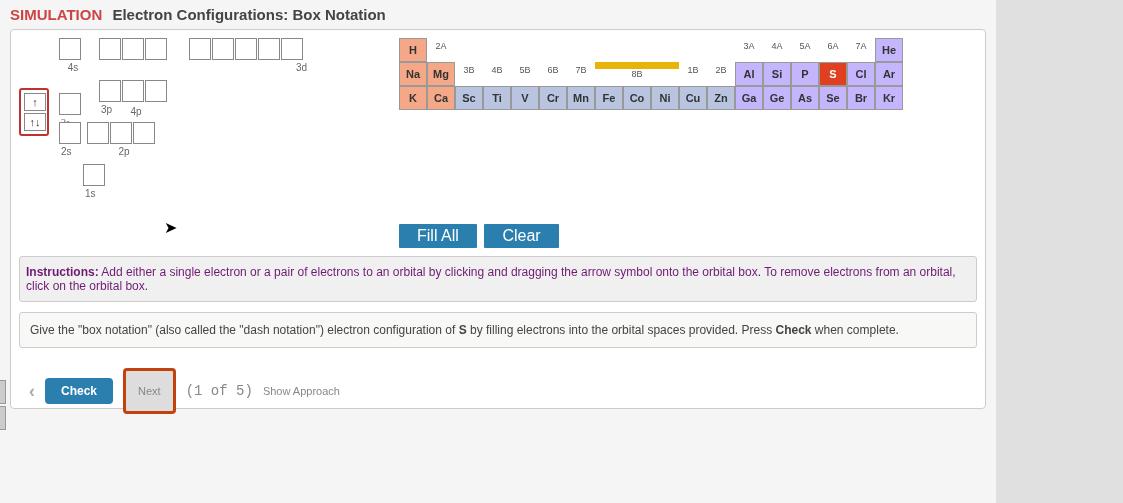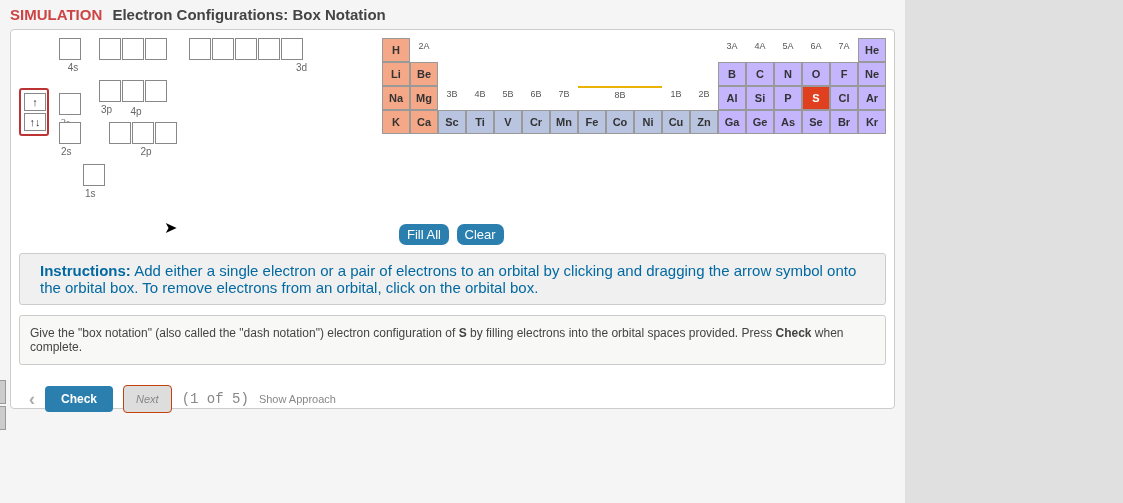--- a/index.html
+++ b/index.html
@@ -1,17 +1,17 @@
 <!DOCTYPE html>
 <html><head>
 <meta charset="utf-8">
 <style>
 * { box-sizing: border-box; margin: 0; padding: 0; }
 body { font-family: Arial, sans-serif; background: #e0e0e0; color: #333; font-size: 13px; }
-.container { width: 905px; height: 503px; background: #f5f5f5; position: relative; padding: 6px 10px; }
+.container { width: 996px; height: 503px; background: #f5f5f5; position: relative; padding: 6px 10px; }
 .header { font-size: 15px; font-weight: bold; color: #444; margin-bottom: 6px; }
 .header .sim { color: #c44; }
 .main-panel { background: #fff; border: 1px solid #ccc; border-radius: 4px; padding: 8px; position: relative; height: 380px; }
 .flex-area { display: flex; gap: 20px; }
 .orbital-area { width: 360px; height: 170px; position: relative; font-size: 11px; }
 .orb-row { display: flex; align-items: center; margin-bottom: 2px; }
 .orb-boxes { display: flex; gap: 1px; margin-right: 4px; }
 .orb-box { width: 22px; height: 22px; border: 1px solid #888; background: #fff; }
 .orb-sublabel { font-size: 10px; color: #666; margin-left: 2px; }
 .arrows { width: 30px; border: 2px solid #b33; border-radius: 3px; padding: 3px; position: absolute; left: 0; top: 50px; display: flex; flex-direction: column; gap: 2px; }
@@ -21,28 +21,28 @@
 .pt { font-size: 11px; }
 .pt-cell { width: 28px; height: 24px; border: 1px solid #999; display: inline-flex; align-items: center; justify-content: center; font-size: 11px; font-weight: bold; vertical-align: top; }
 .pt-row { display: flex; }
 .s-block { background: #f4a888; }
 .p-block { background: #c4b5fd; }
 .d-block { background: #b8c4e0; }
 .highlight { background: #e04020; color: #fff; }
 .gap { display: inline-block; }
 .grp-label { width: 28px; height: 16px; font-size: 9px; text-align: center; color: #555; display: inline-flex; align-items: center; justify-content: center; }
 .btn-row { margin-top: 6px; margin-left: 380px; }
-.btn { display: inline-block; background: #2a7faf; color: #fff; padding: 3px 8px; font-size: 13px; border-radius: 7px; border: none; cursor: pointer; margin-right: 4px; }
-.instructions { background: #f0f0f0; border: 1px solid #ccc; border-radius: 3px; padding: 8px 20px; margin-top: 8px; font-size: 15px; color: #0369a1; }
+.btn { display: inline-block; background: #2a7faf; color: #fff; padding: 3px 18px; font-size: 16px; border-radius: 1px; border: none; cursor: pointer; margin-right: 4px; }
+.instructions { background: #f0f0f0; border: 1px solid #ccc; border-radius: 3px; padding: 8px 6px; margin-top: 8px; font-size: 12px; color: #701a75; }
 .instructions b { font-weight: bold; }
 .question { background: #f8f8f6; border: 1px solid #ccc; border-radius: 3px; padding: 10px; margin-top: 10px; font-size: 12px; color: #444; }
 .bottom-bar { display: flex; align-items: center; gap: 10px; margin-top: 16px; padding: 4px 10px; }
 .chev { font-size: 18px; color: #aaa; font-weight: bold; cursor: pointer; }
 .check-btn { background: #2a7faf; color: #fff; padding: 6px 16px; font-size: 12px; font-weight: bold; border-radius: 4px; border: none; cursor: pointer; }
-.next-btn { background: #ddd; color: #888; padding: 7px 12px; font-size: 11px; border-radius: 4px; border: 1px solid #c2410c; font-style: italic; }
+.next-btn { background: #ddd; color: #888; padding: 14px 12px; font-size: 11px; border-radius: 4px; border: 3px solid #c2410c; }
 .progress { color: #888; font-size: 14px; font-family: Liberation Mono, monospace; }
 .show-app { color: #888; font-size: 11px; cursor: pointer; }
 .side-tabs { position: absolute; left: -8px; top: 380px; display: flex; flex-direction: column; gap: 2px; }
 .side-tab { width: 14px; height: 24px; background: #ccc; border: 1px solid #999; font-size: 9px; }
 .cursor-arrow { position: absolute; left: 145px; top: 180px; font-size: 16px; color: #000; pointer-events: none; }
 </style>
 </head>
 <body>
 
 <div class="container">
@@ -111,21 +111,21 @@
         </div>
 
         <div class="col" style="left:40px; top:84px;">
           <div class="orb-row">
             <div class="orb-boxes">
                 <div class="orb-box"></div>
               </div>
           </div>
           <div class="orb-sublabel">2s</div>
         </div>
-        <div class="col" style="left:90px; top:84px;justify-content:flex-end;">
+        <div class="col" style="left:68px; top:84px;justify-content:flex-end;">
           <div class="orb-row">
             <div class="orb-boxes">
               <div class="orb-box"></div>
               <div class="orb-box"></div>
               <div class="orb-box"></div>
             </div>
           </div>
           <div class="orb-sublabel" style="text-align:center;">2p</div>
         </div>
 
@@ -147,39 +147,28 @@
           <span class="grp-label">2A</span>
           <span class="gap" style="width:280px;"></span>
           <span class="grp-label">3A</span>
           <span class="grp-label">4A</span>
           <span class="grp-label">5A</span>
           <span class="grp-label">6A</span>
           <span class="grp-label">7A</span>
           <span class="pt-cell p-block">He</span>
         </div>
         <div class="pt-row">
-          <span class="pt-cell s-block">Li</span>
-          <span class="pt-cell s-block">Be</span>
-          <span class="gap" style="width:280px;"></span>
-          <span class="pt-cell p-block">B</span>
-          <span class="pt-cell p-block">C</span>
-          <span class="pt-cell p-block">N</span>
-          <span class="pt-cell p-block">O</span>
-          <span class="pt-cell p-block">F</span>
-          <span class="pt-cell p-block">Ne</span>
-        </div>
-        <div class="pt-row">
           <span class="pt-cell s-block">Na</span>
           <span class="pt-cell s-block">Mg</span>
           <span class="grp-label">3B</span>
           <span class="grp-label">4B</span>
           <span class="grp-label">5B</span>
           <span class="grp-label">6B</span>
           <span class="grp-label">7B</span>
-          <span class="grp-label" style="width:84px; border-top:2px solid #eab308;">8B</span>
+          <span class="grp-label" style="width:84px; border-top:7px solid #eab308;">8B</span>
           <span class="grp-label">1B</span>
           <span class="grp-label">2B</span>
           <span class="pt-cell p-block">Al</span>
           <span class="pt-cell p-block">Si</span>
           <span class="pt-cell p-block">P</span>
           <span class="pt-cell highlight">S</span>
           <span class="pt-cell p-block">Cl</span>
           <span class="pt-cell p-block">Ar</span>
         </div>
         <div class="pt-row">

